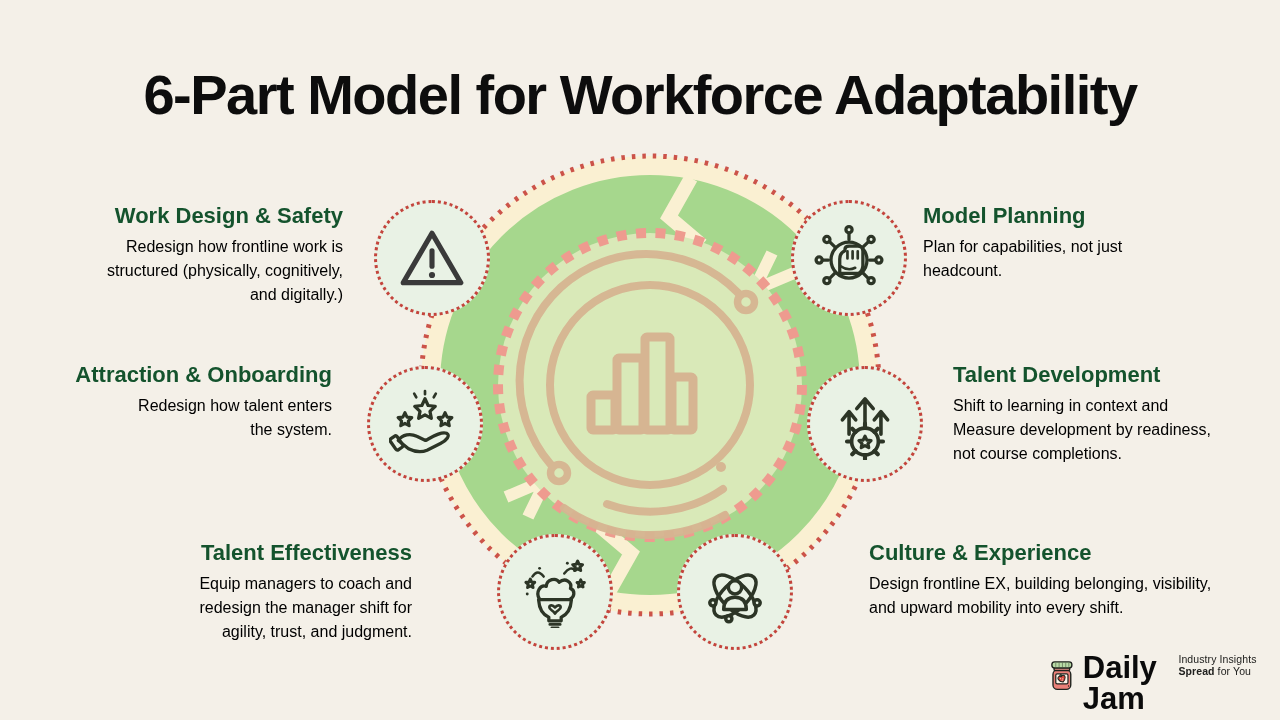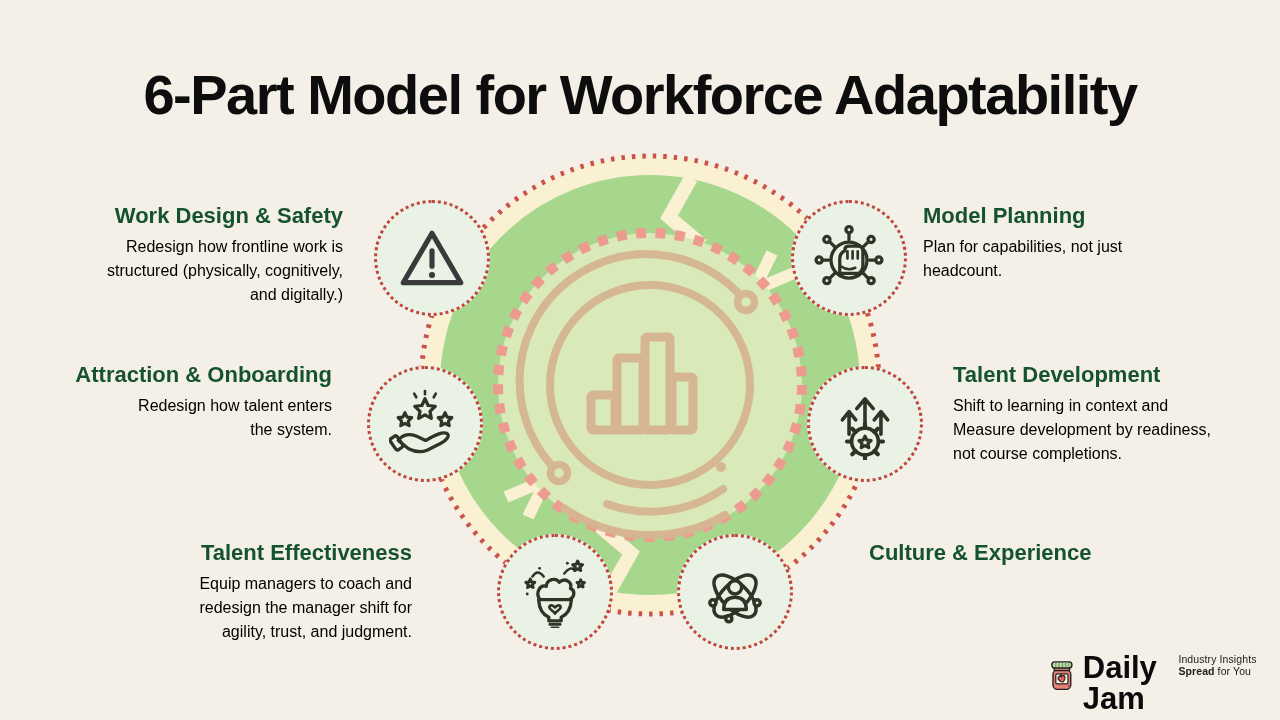--- a/index.html
+++ b/index.html
@@ -198,20 +198,21 @@
   <div class="sect sect-right s-tp">
     <h2>Model Planning</h2>
     <span class="body">Plan for capabilities, not just headcount.</span>
   </div>
   <div class="sect sect-right s-td">
     <h2>Talent Development</h2>
     <span class="body">Shift to learning in context and Measure development by readiness, not course completions.</span>
   </div>
   <div class="sect sect-right s-ce">
     <h2>Culture &amp; Experience</h2>
+    <span class="body">Design frontline EX, building belonging, visibility, and upward mobility into every shift.</span>
   </div>
 
   <div class="logo">
     <svg class="logo-jar" viewBox="0 0 50 56">
       <rect x="9" y="17" width="32" height="35" rx="8" fill="#ea8179" stroke="#1f231e" stroke-width="2.5"></rect>
       <rect x="11" y="13" width="28" height="5" rx="1.5" fill="#ef9a90" stroke="#1f231e" stroke-width="2.5"></rect>
       <rect x="7" y="2.5" width="36" height="11" rx="5" fill="#b9dca6" stroke="#1f231e" stroke-width="2.5"></rect>
       <path d="M14,4.5 v7 M20,4 v8 M26,4 v8 M32,4 v8 M37.5,4.5 v7" stroke="#1f231e" stroke-width="1.4" opacity="0.55"></path>
       <rect x="14" y="24" width="22" height="18" rx="2.5" fill="#fbf4e8" stroke="#1f231e" stroke-width="2.2"></rect>
       <g transform="rotate(-18 25 33)">

